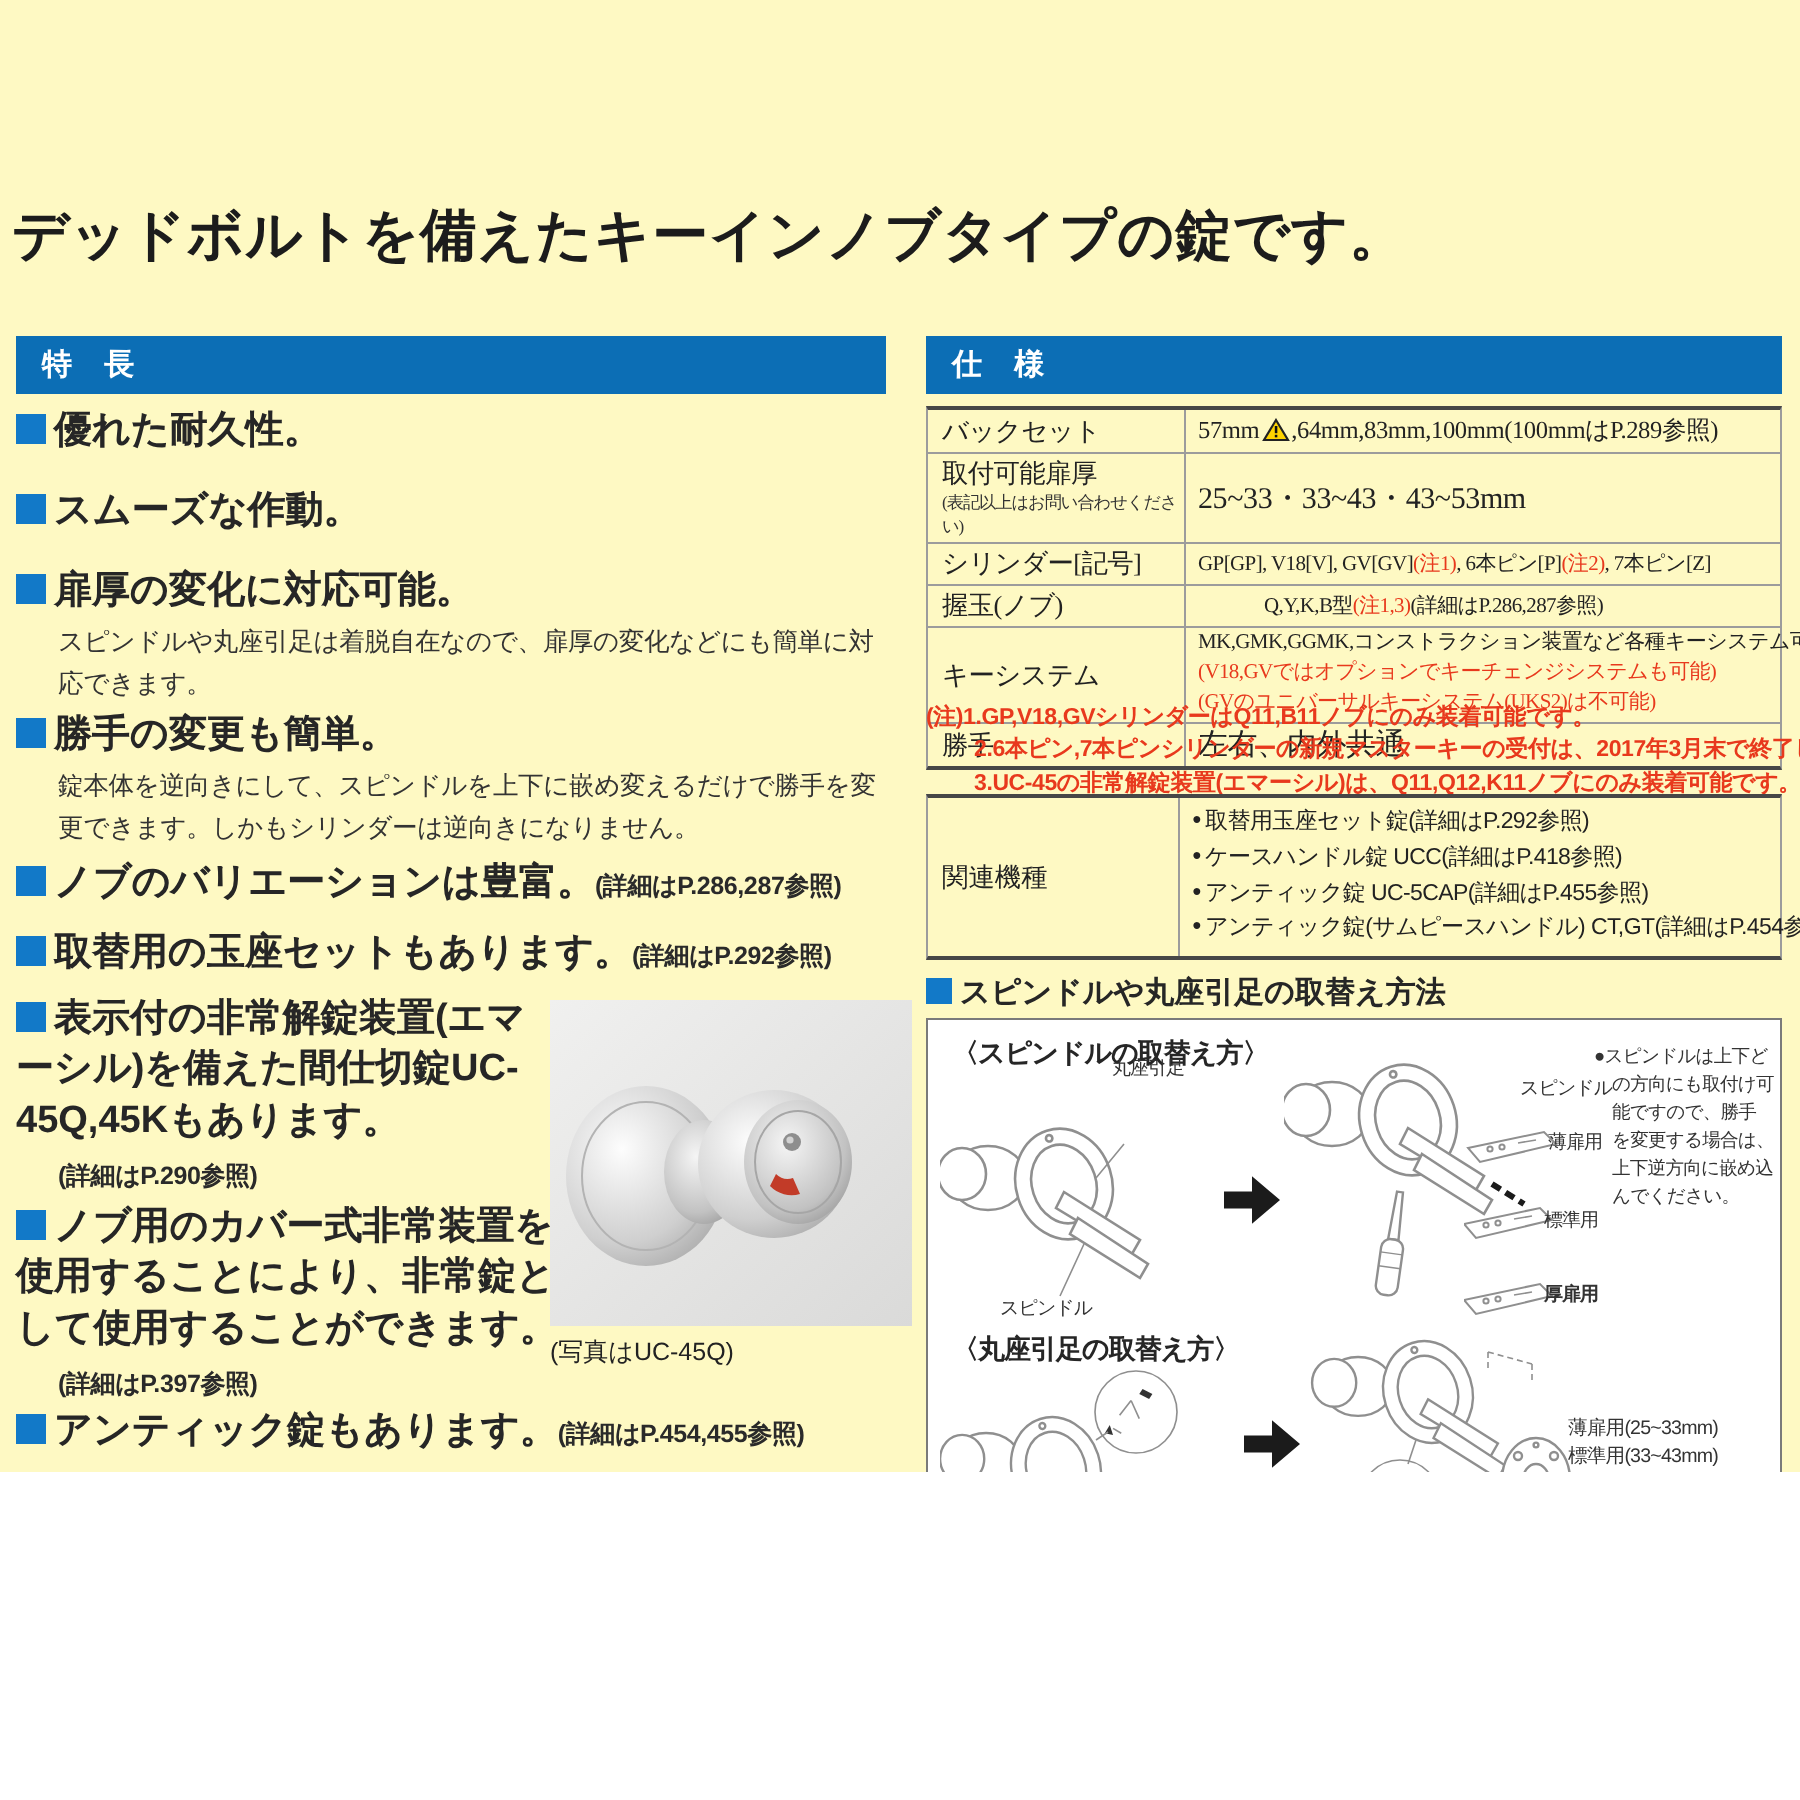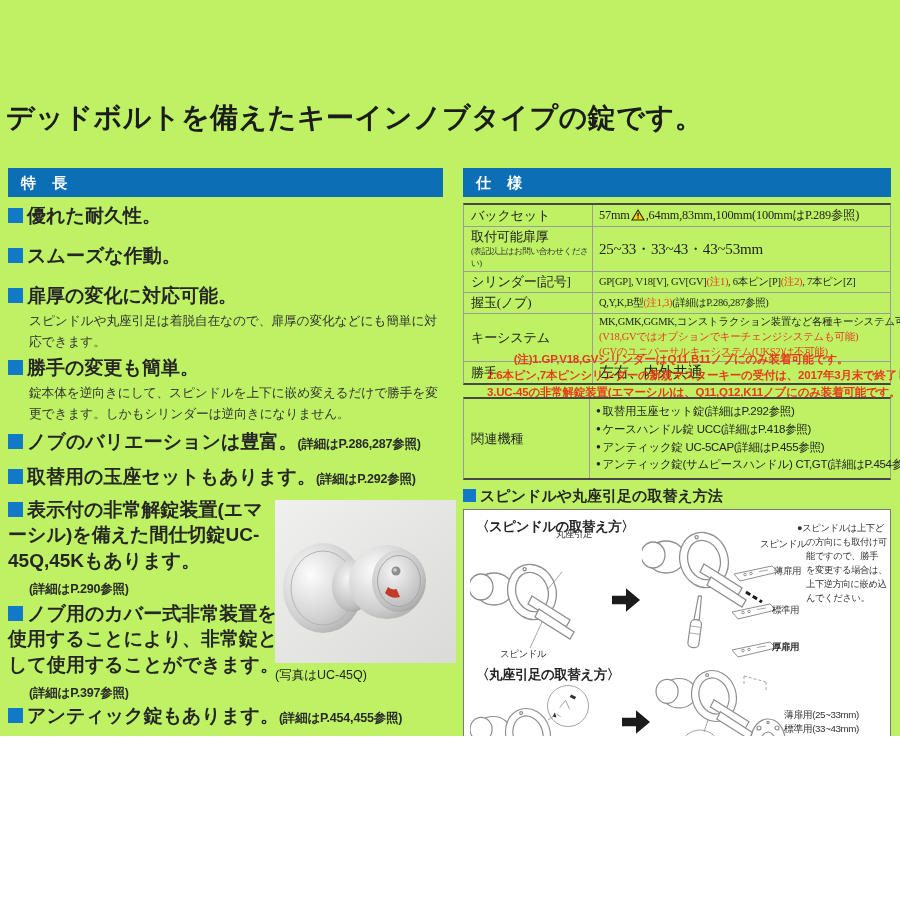--- a/index.html
+++ b/index.html
@@ -1,16 +1,16 @@
 <!DOCTYPE html>
 <html><head>
 <meta charset="utf-8">
 <style>
   html,body{margin:0;padding:0;background:#fff;}
-  #canvas{position:relative;width:900px;height:736px;background:#bef264;overflow:hidden;
+  #canvas{position:relative;width:900px;height:736px;background:#fef9c3;overflow:hidden;
           font-family:"Liberation Sans","DejaVu Sans",sans-serif;color:#222;}
   .abs{position:absolute;}
 
   
   .page-title{left:6px;top:99px;font-family:"Liberation Serif","DejaVu Serif",serif;
               font-weight:600;font-size:28px;color:#1c1c1c;letter-spacing:.5px;white-space:nowrap;}
 
   
   .secbar{height:29px;background:#0c6eb5;color:#fff;font-weight:bold;font-size:15px;
           line-height:29px;padding-left:13px;letter-spacing:6px;box-sizing:border-box;}
@@ -40,21 +40,21 @@
   .spec-sublabel{font-size:8.6px;color:#333;letter-spacing:-.5px;}
   .spec-value{flex:1;padding:1px 2px 1px 6px;display:flex;flex-direction:column;justify-content:center;
               font-size:12.3px;color:#222;letter-spacing:-.2px;white-space:nowrap;}
   .v-sm{font-size:10.5px;letter-spacing:-.3px;}
   .v-md{font-size:15px;}
   .rd{color:#e8391d;}
   .warn-icon{display:inline-block;vertical-align:-2px;margin:0 1px;}
 
   
   .notes{left:463px;top:351px;width:436px;font-size:11.5px;font-weight:600;color:#e8391d;
-         line-height:1.42;letter-spacing:-.2px;white-space:nowrap;text-align:center;}
+         line-height:1.42;letter-spacing:-.2px;white-space:nowrap;}
   .notes .ind{padding-left:24px;}
 
   
   .rel-table{left:463px;top:397px;width:428px;border-top:2px solid #474747;
              border-bottom:2px solid #474747;border-left:1px solid #9c9c9c;
              border-right:1px solid #9c9c9c;display:flex;box-sizing:border-box;}
   .rel-label{width:118px;min-width:118px;border-right:1px solid #9c9c9c;display:flex;
              align-items:center;padding-left:7px;font-size:13.2px;color:#222;}
   .rel-items{flex:1;padding:4px 4px 4px 6px;font-size:11.5px;line-height:1.55;color:#222;
              letter-spacing:-.3px;white-space:nowrap;}
@@ -222,21 +222,21 @@
     <div class="spec-row" style="min-height:20px;">
       <div class="spec-label">
           <span>シリンダー[記号]</span>
         </div>
       <div class="spec-value v-sm">
           <span>
         <span>GP[GP], V18[V], GV[GV]</span><span class="rd">(注1)</span><span>, 6本ピン[P]</span><span class="rd">(注2)</span><span>, 7本ピン[Z]</span>
       </span>
         </div>
     </div>
-    <div class="spec-row" style="min-height:17px;">
+    <div class="spec-row" style="min-height:17px;gap:33px;">
       <div class="spec-label">
           <span>握玉(ノブ)</span>
         </div>
       <div class="spec-value v-sm">
           <span>
         <span>Q,Y,K,B型</span><span class="rd">(注1,3)</span><span>(詳細はP.286,287参照)</span>
       </span>
         </div>
     </div>
     <div class="spec-row" style="min-height:47px;">

